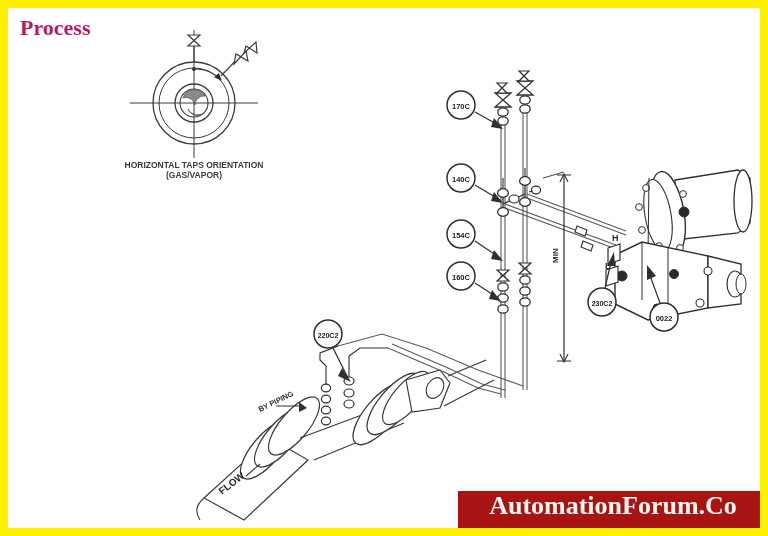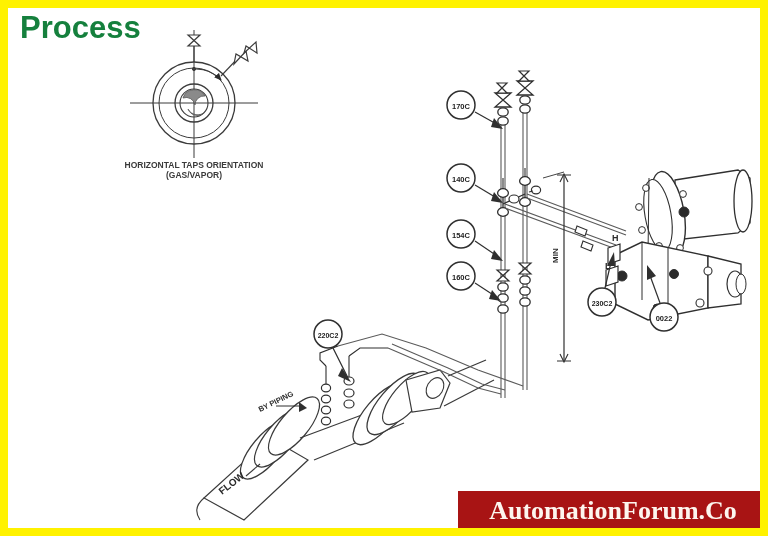--- a/index.html
+++ b/index.html
@@ -36,39 +36,38 @@
   
   #title-block {
     position: absolute;
     left: 12px;
     top: 6px;
     width: 160px;
     z-index: 6;
     pointer-events: none;
   }
   #title-block .title-line {
-    font-family: Liberation Sans, sans-serif;
+    font-family: Liberation Serif, serif;
     font-weight: bold;
-    font-size: 31px;
+    font-size: 22px;
     line-height: 28px;
-    color: #15803d;
+    color: #be185d;
     letter-spacing: 0px;
   }
 
   
   #footer-banner {
     position: absolute;
     left: 450px;
     top: 483px;
     width: 310px;
     height: 40px;
     background: #a81414;
     z-index: 7;
     display: flex;
-    align-items: center;
     justify-content: center;
   }
   #footer-banner .brand {
     font-family: "Liberation Serif", serif;
     font-weight: bold;
     font-size: 26px;
     color: #fdf6ef;
     letter-spacing: 0px;
     white-space: nowrap;
   }

